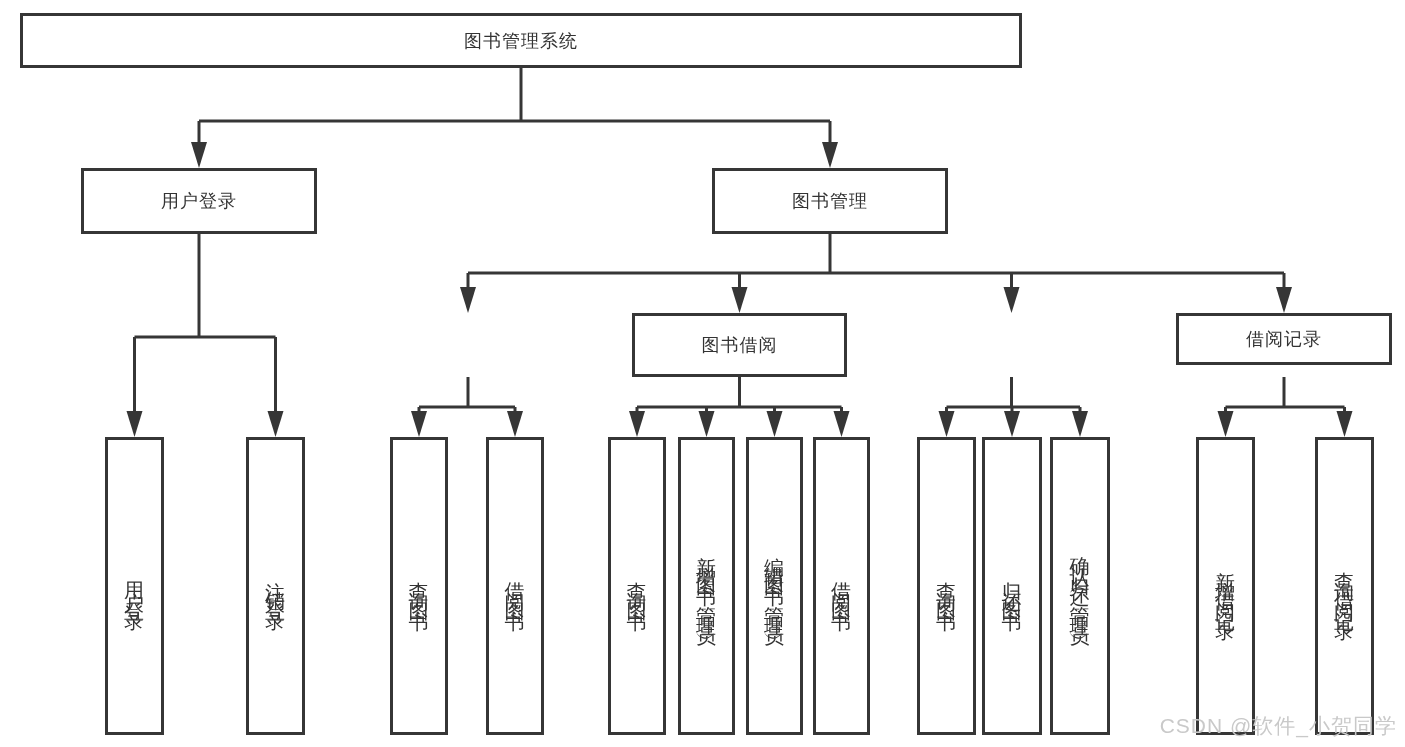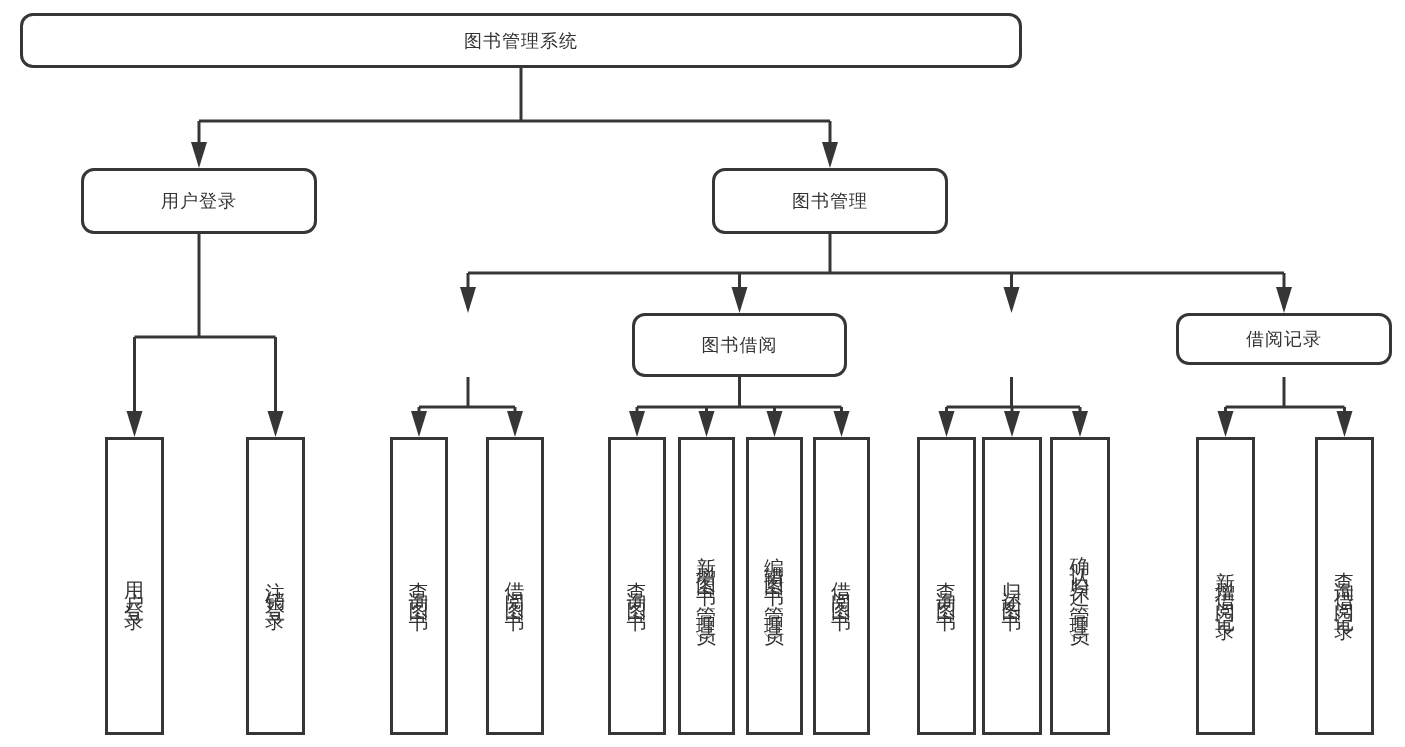--- a/index.html
+++ b/index.html
@@ -15,21 +15,21 @@
     pointer-events:none;
   }
   .hbox,.vbox{
     position:absolute;
     box-sizing:border-box;
     border:3px solid #363636;
     background:#ffffff;
     display:flex;align-items:center;justify-content:center;
     color:#333333;
   }
-  .hbox{font-size:18px;letter-spacing:1px;border-radius:13px;}
+  .hbox{font-size:18px;letter-spacing:1px;}
   .vtext{
     writing-mode:vertical-rl;
     text-orientation:mixed;
     font-size:20px;
     line-height:1;
     letter-spacing:10px;
     color:#333333;
     white-space:nowrap;
   }
   .watermark{
@@ -170,14 +170,15 @@
     <span class="vtext">确认归还（管理员）</span>
   </div>
 
   <div class="vbox" style="left:1196px;top:437px;width:59px;height:298px">
     <span class="vtext">新增借阅记录</span>
   </div>
   <div class="vbox" style="left:1315px;top:437px;width:59px;height:298px">
     <span class="vtext">查询借阅记录</span>
   </div>
 
+  <div class="watermark">CSDN @软件_小贺同学</div>
 
 </div>
 
 </body></html>

